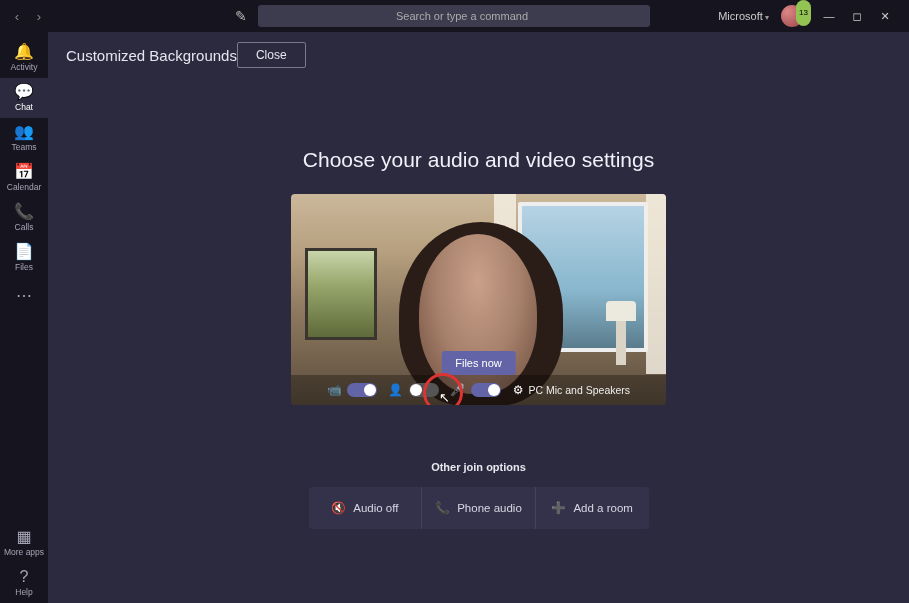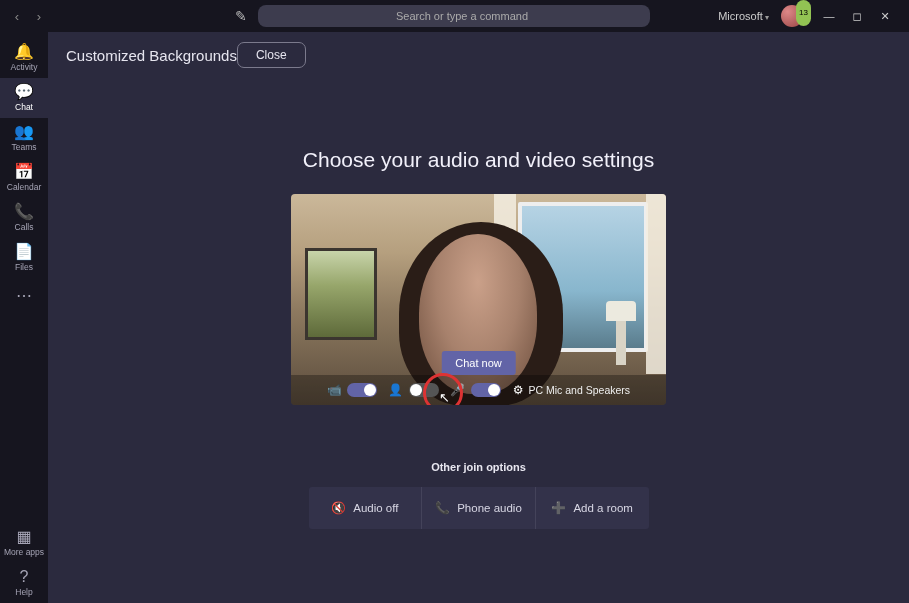--- a/index.html
+++ b/index.html
@@ -24,21 +24,21 @@
   .nav-arrow {
     width:18px;height:18px;display:flex;align-items:center;justify-content:center;
     color:#888; cursor:pointer; font-size:13px;
   }
   .compose-icon {
     position:absolute; left:235px;
     color:#bbb; font-size:14px; cursor:pointer;
   }
   .searchbar {
     position:absolute; left:258px; width:392px; height:22px;
-    background: #3d3c4e; border-radius:8px;
+    background: #3d3c4e; border-radius:3px;
     display:flex; align-items:center; justify-content:center;
     font-size:11px; color:#aaa;padding-left:16px;
   }
   .titlebar-right {
     margin-left:auto; display:flex; align-items:center; gap:12px; padding-right:10px;
   }
   .org-label { font-size:11px; color:#ccc; cursor:pointer; }
   .org-label:after { content:" \25BE"; font-size:8px; color:#999;}
   .avatar {
     width:22px;height:22px;border-radius:50%;
@@ -70,21 +70,21 @@
   .content {
     position:absolute; left:48px; top:32px; right:0; bottom:0;
     background:#2b2a3e;
   }
   .subheader {
     height:46px; display:flex; align-items:center; padding:0 18px;
   }
   .subheader-title { font-size:15px; color:#e6e5ef; }
   .close-btn {
     border:1px solid #7b7a8c; background:transparent; color:#e6e5ef;
-    font-size:12px; padding:5px 18px; border-radius:7px; cursor:pointer;
+    font-size:12px; padding:5px 18px; border-radius:2px; cursor:pointer;
   }
   
   .main { text-align:center; padding-top:42px; }
   .main-title { font-size:21px; font-weight:400; color:#f1f0fa;margin-top:28px; }
   .preview {
     width:375px; height:211px; margin:22px auto 0;
     border-radius:4px; overflow:hidden; position:relative;
     background: linear-gradient(180deg, #cbb89a 0%, #b59f7e 28%, #8e7a60 55%, #5b4c3c 100%);
   }
   .window-frame {
@@ -242,21 +242,21 @@
 
     <div class="preview">
       <div class="painting"></div>
       <div class="window-frame"></div>
       <div class="curtain-l"></div>
       <div class="curtain-r"></div>
       <div class="lamp"></div>
       <div class="hair"></div>
       <div class="head"></div>
 
-      <button class="join-btn">Chat now</button>
+      <button class="join-btn">Files now</button>
 
       <div class="controls-bar">
         <div class="ctrl">
           <span class="ctrl-icon">📹</span>
           <span class="toggle on">
               <span class="knob"></span>
             </span>
         </div>
         <div class="ctrl">
           <span class="ctrl-icon">👤</span>

